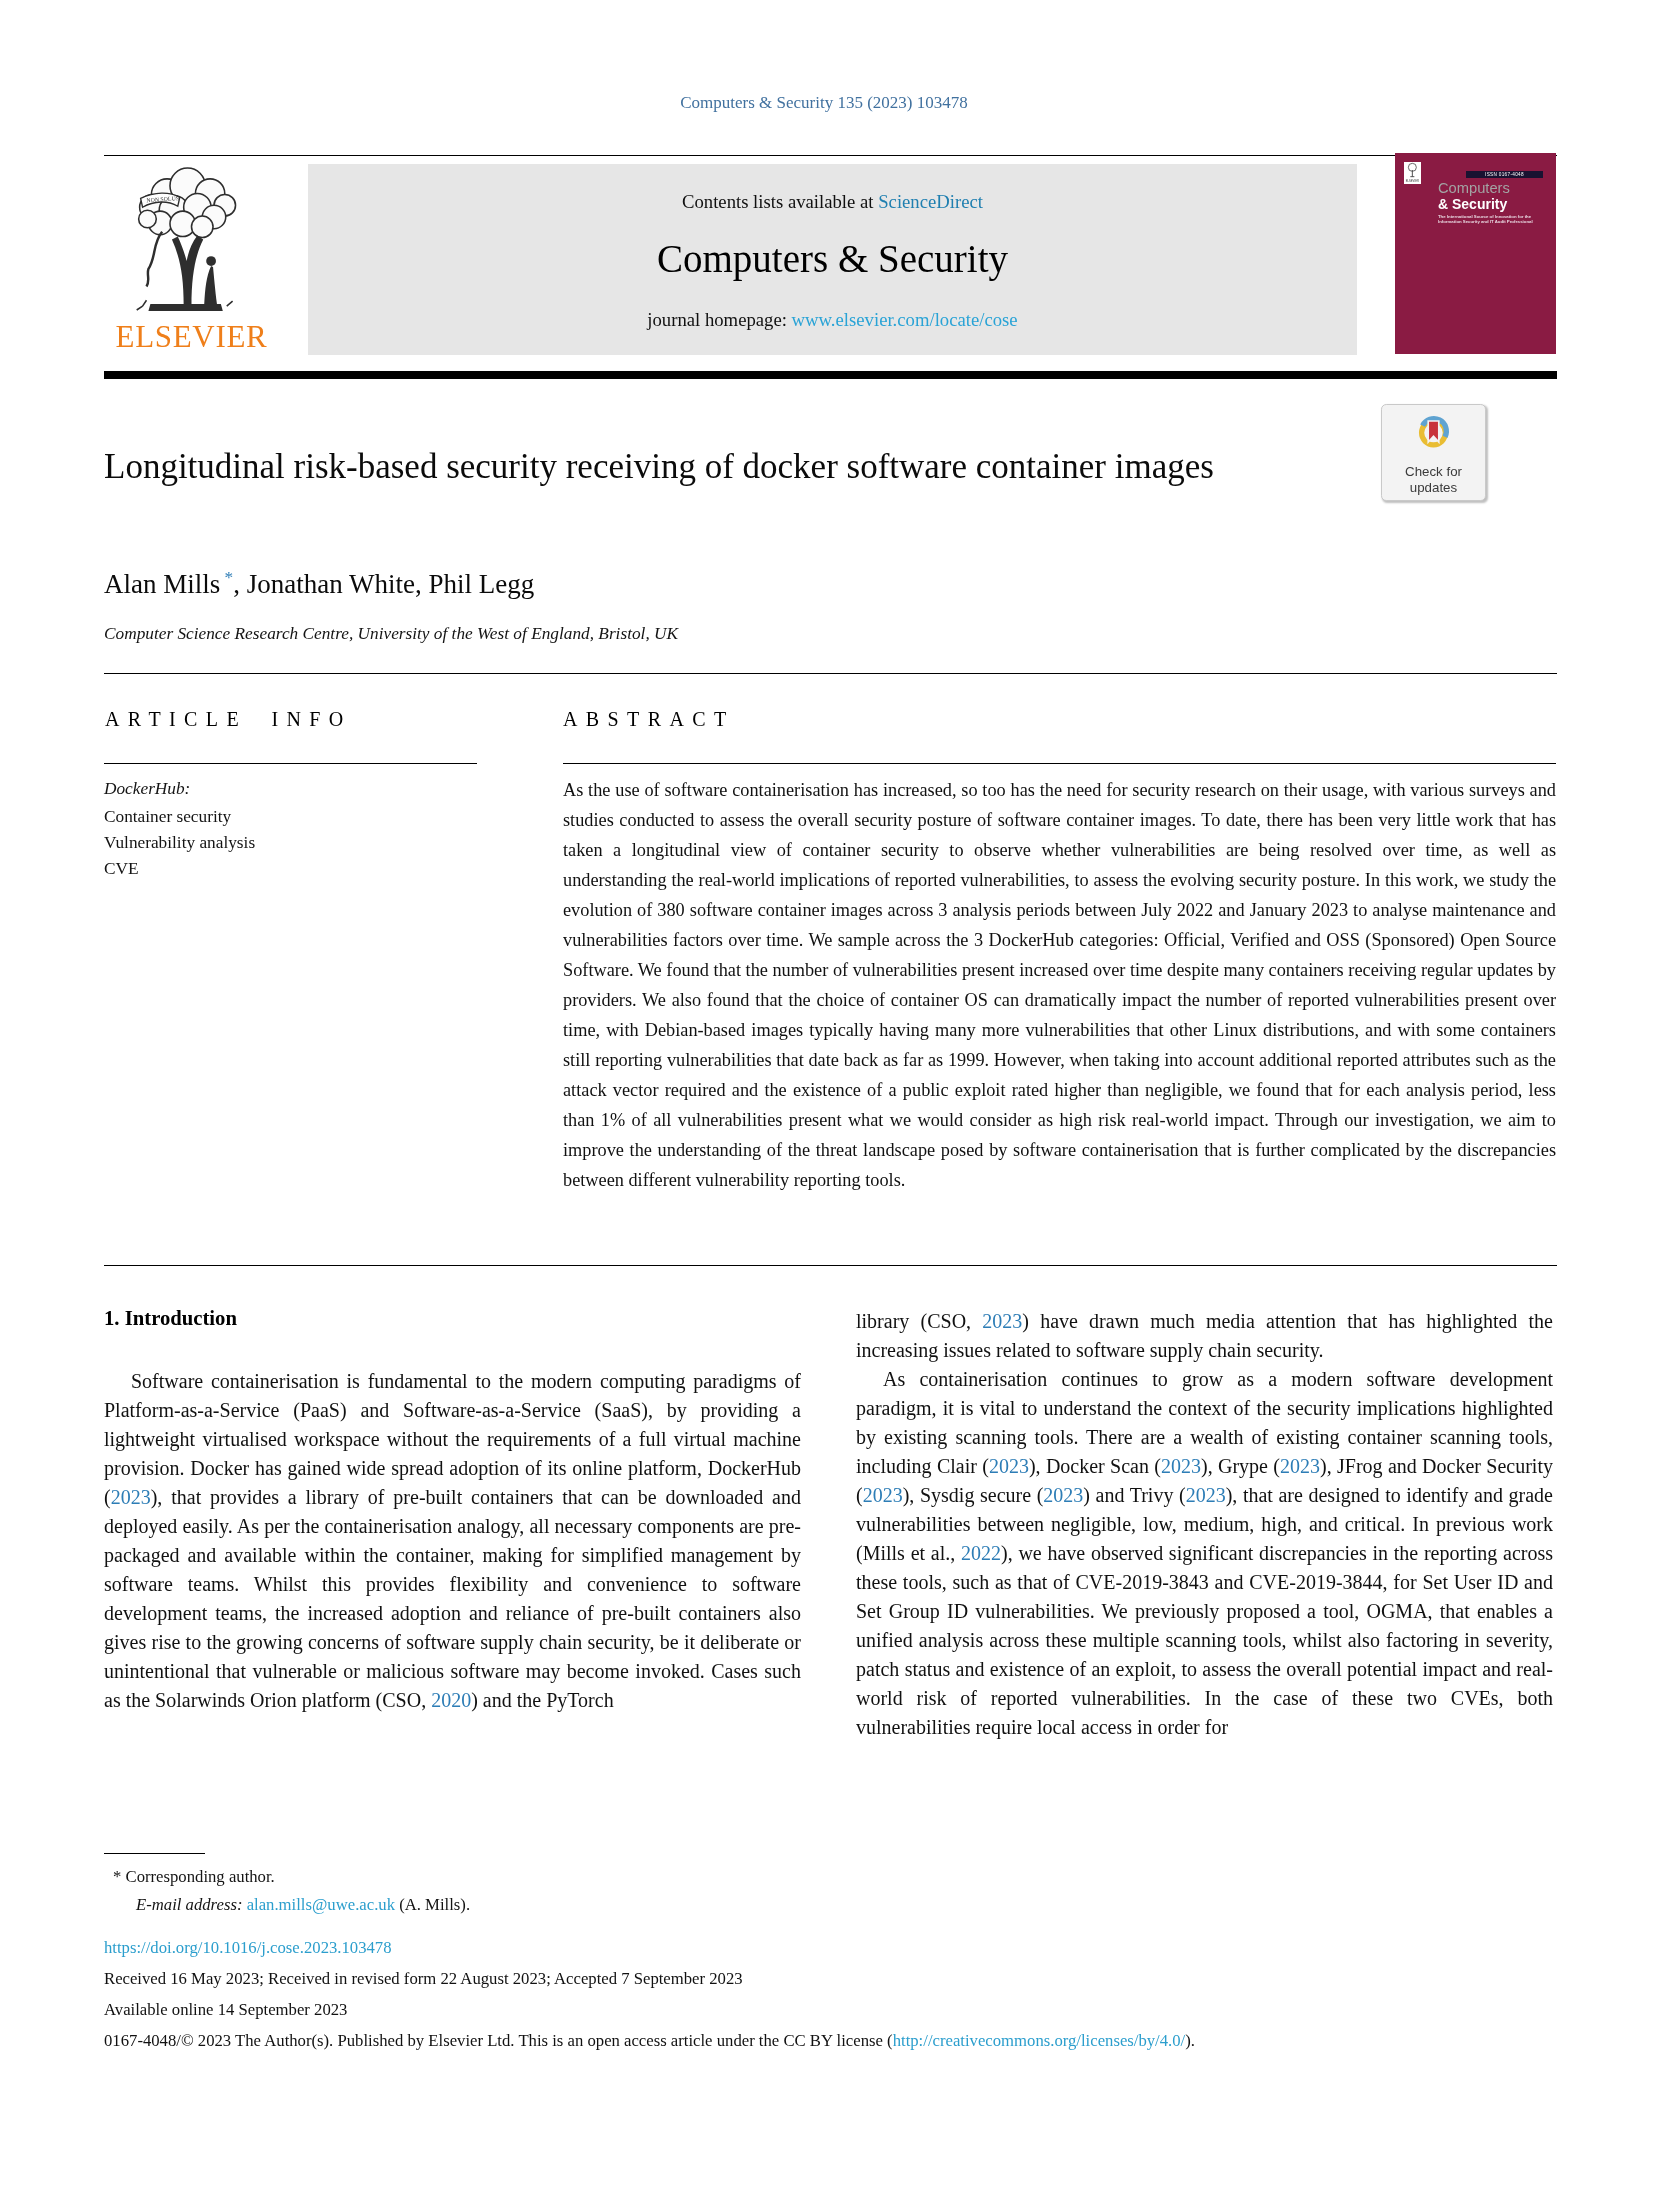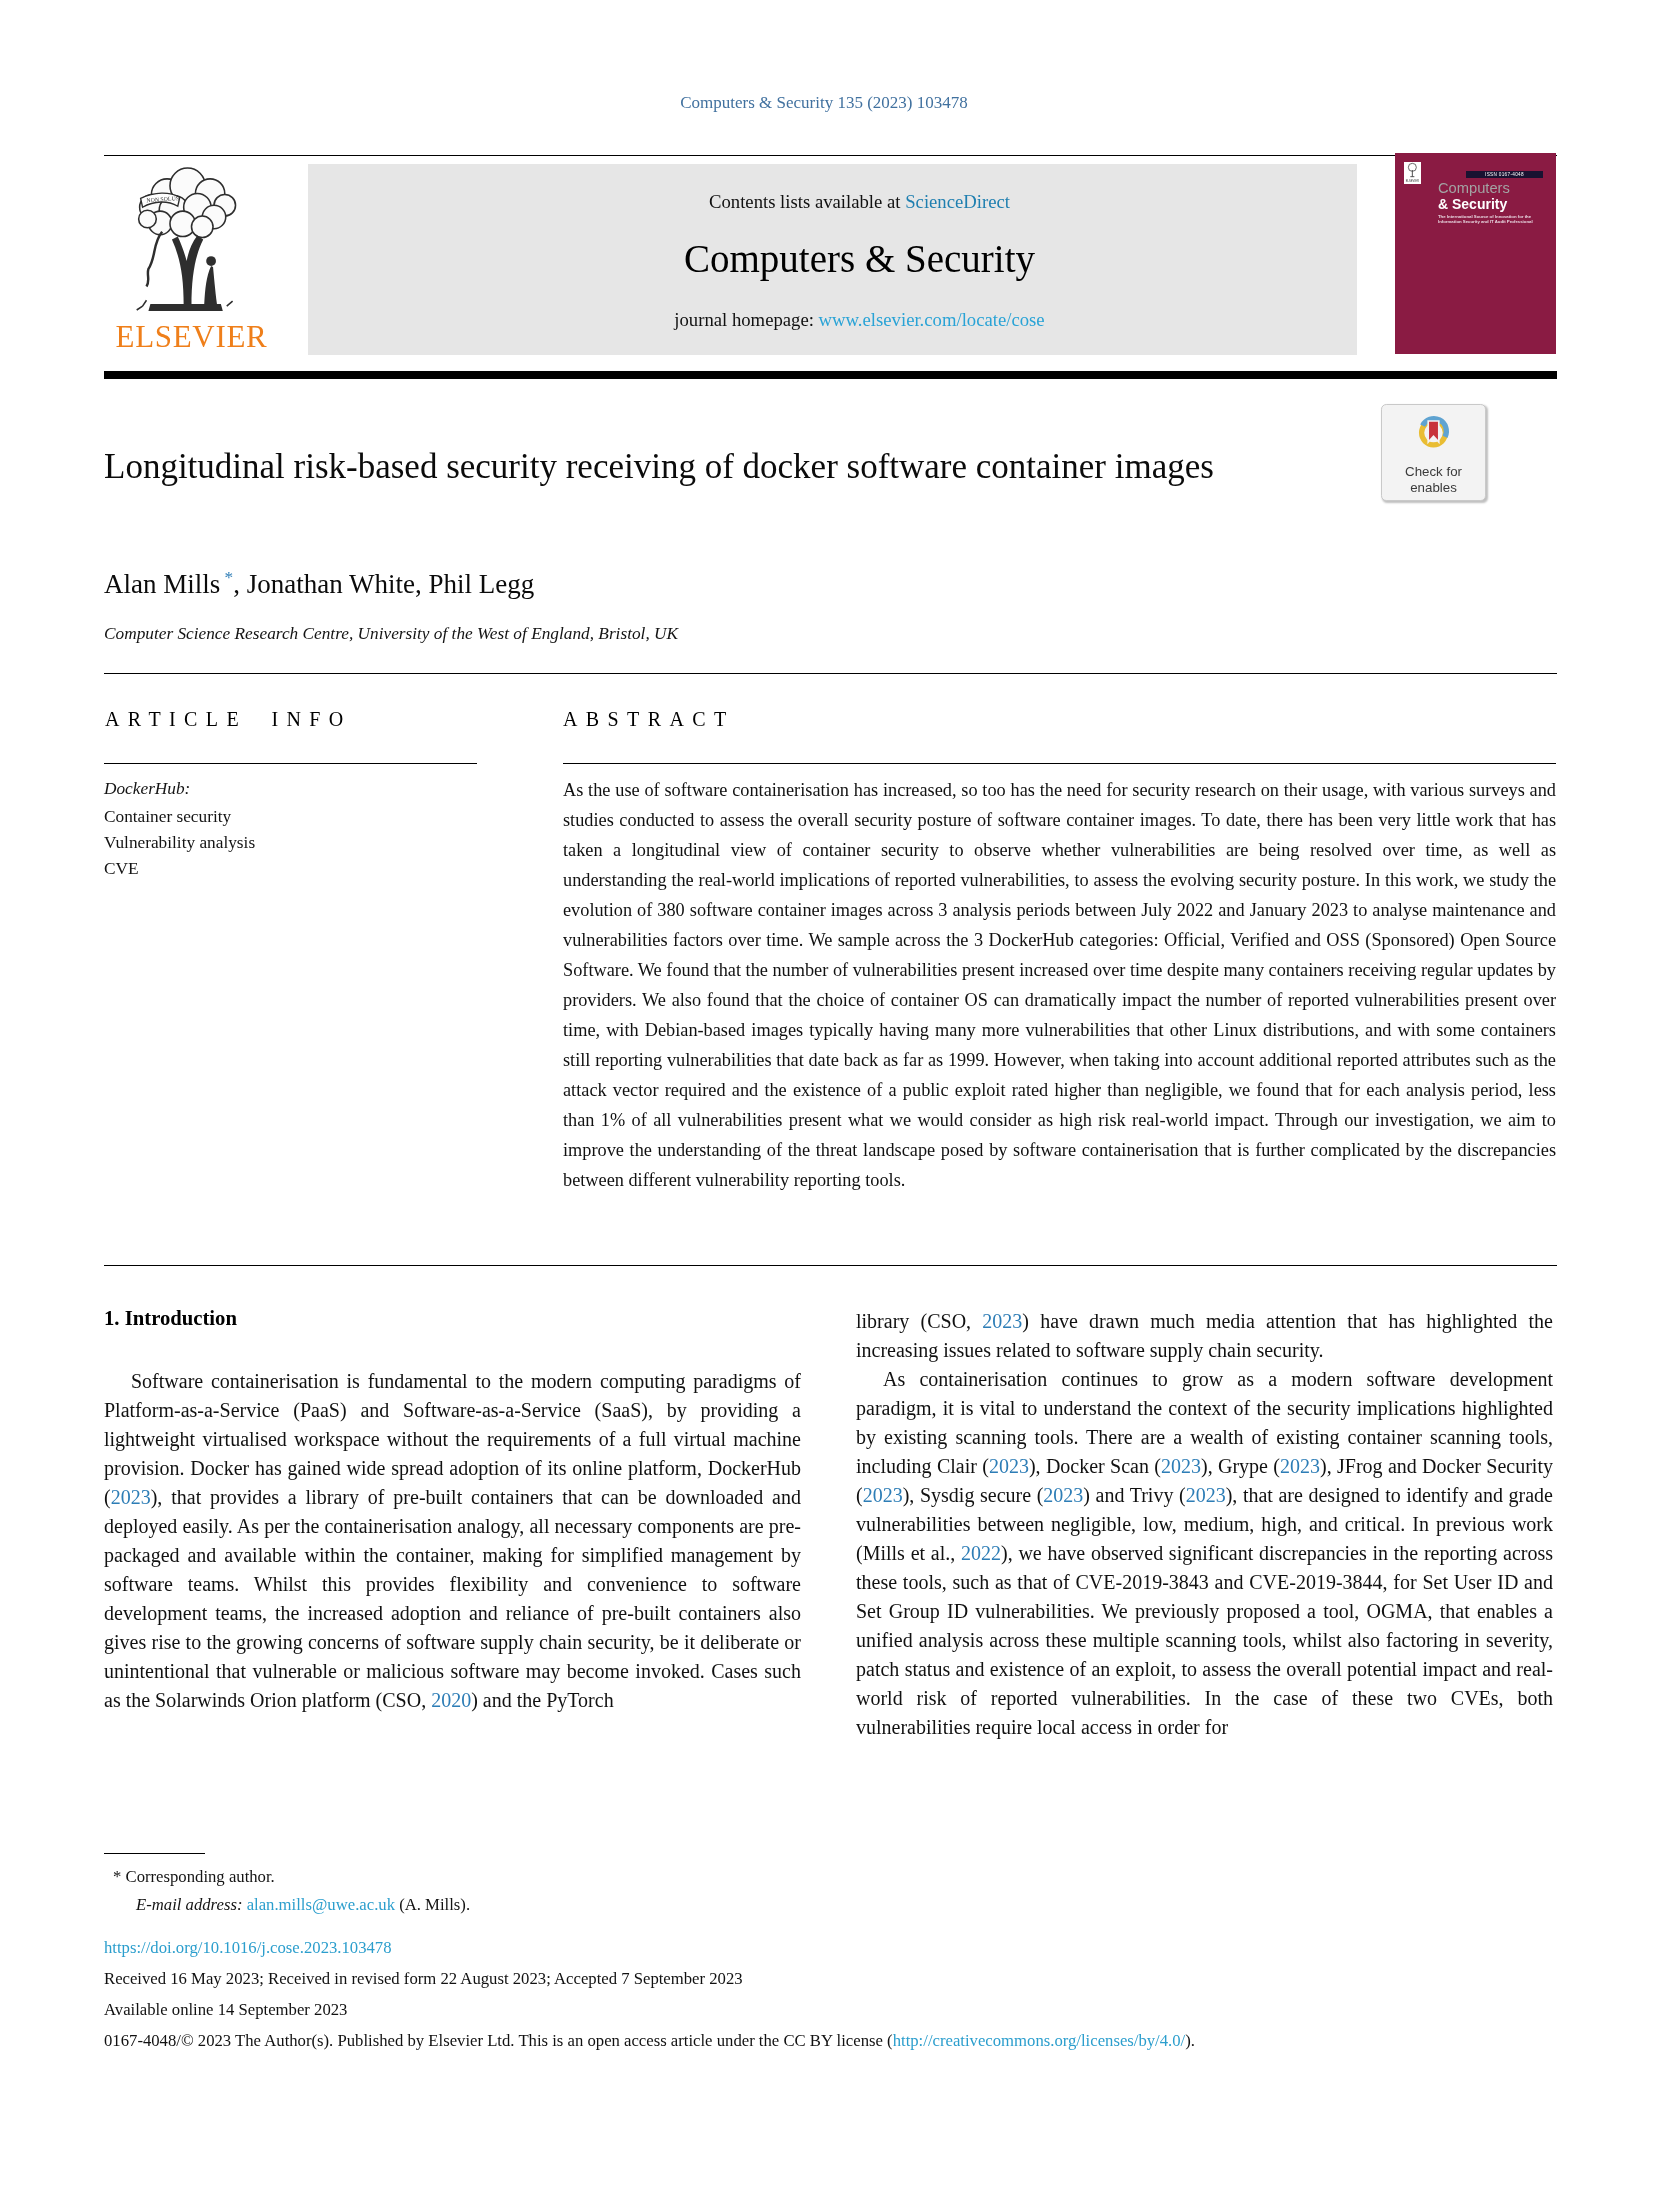--- a/index.html
+++ b/index.html
@@ -1,19 +1,19 @@
 <!DOCTYPE html>
 <html style="font-size:10.7px"><head>
 <meta charset="utf-8">
 <style>
   html,body{margin:0;padding:0;background:#ffffff;}
   #page{position:relative;width:1654px;height:2205px;background:#ffffff;overflow:hidden;
         font-family:"Liberation Serif","DejaVu Serif",serif;color:#141414;}
   .abs{position:absolute;}
-  .serif{font-family:"Liberation Serif","DejaVu Serif",serif;margin-left:27px;}
+  .serif{font-family:"Liberation Serif","DejaVu Serif",serif;}
   .sans{font-family:"Liberation Sans","DejaVu Sans",sans-serif;}
   .ital{font-style:italic;}
   .sup{vertical-align:super;font-size:0.62em;}
   .tlink{color:#2d7db6;cursor:pointer;}
   .cyan .tlink{color:#2b9ecd;}
   .homepage .tlink{color:#29a3d6;}
 
   .citation{left:0;top:93px;width:1648px;text-align:center;font-size:17px;color:#41719f;}
   .rule{background:#000;height:1.3px;}
   .rule-top{left:104px;top:155px;width:1453px;}
@@ -150,21 +150,21 @@
 
   <div class="abs badge sans">
     <svg class="badge-icon" width="41" height="49" viewBox="0 0 62 74">
       <circle cx="31" cy="30" r="18" fill="none" stroke="#e9bd33" stroke-width="8"></circle>
       <path d="M14.5,19 A18,18 0 0 1 48.5,36" fill="none" stroke="#5fা3d1" stroke-width="8"></path>
       <path d="M14.5,19 A18,18 0 0 1 48.5,36" fill="none" stroke="#5fa3d1" stroke-width="8"></path>
       <path d="M23,12 h16 v32 l-8,-9 l-8,9 z" fill="#c8333b" stroke="#f3f3f3" stroke-width="2.5"></path>
     </svg>
     <div class="badge-text">
       <div>Check for</div>
-      <div>enables</div>
+      <div>updates</div>
     </div>
   </div>
 
   <h1 class="abs title serif">Longitudinal risk-based security receiving of docker software container images</h1>
   <div class="abs authors"><span>Alan Mills</span><span class="tlink sup"> *</span><span>, Jonathan White, Phil Legg</span></div>
   <div class="abs affiliation">Computer Science Research Centre, University of the West of England, Bristol, UK</div>
 
   <div class="abs rule rule-mid"></div>
   <div class="abs sec-head info-head">ARTICLE INFO</div>
   <div class="abs sec-head abs-head">ABSTRACT</div>

